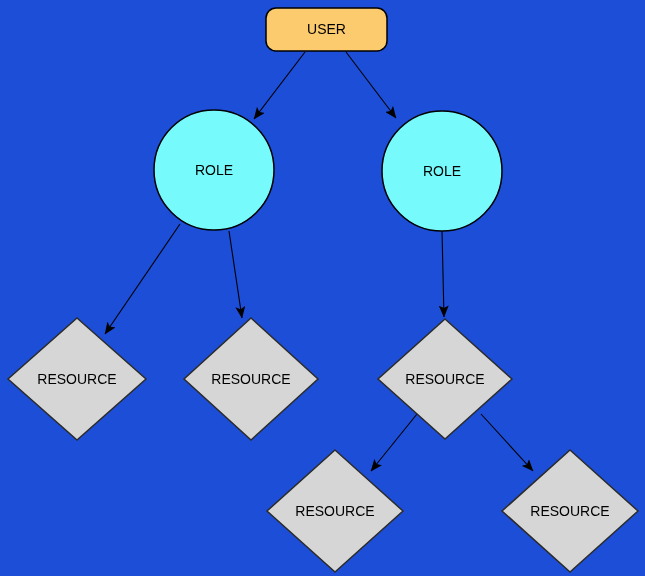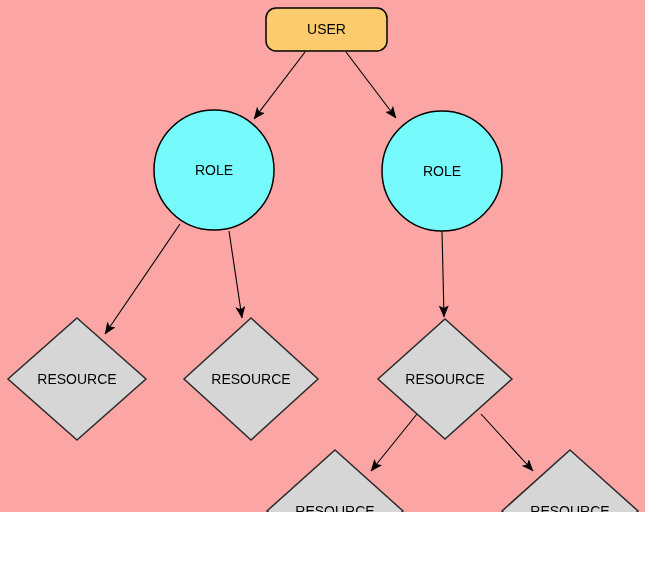--- a/index.html
+++ b/index.html
@@ -4,22 +4,22 @@
 <style>
   html, body {
     margin: 0;
     padding: 0;
     background: #ffffff;
     font-family: "Liberation Sans", sans-serif;
   }
   .canvas {
     position: relative;
     width: 645px;
-    height: 512px;
-    background: #fca5a5;
+    height: 576px;
+    background: #1d4ed8;
     overflow: hidden;
   }
   svg text {
     font-family: "Liberation Sans", sans-serif;
     font-size: 14px;
     fill: #000000;
   }
   svg .edge-line {
     fill: none;
   }

